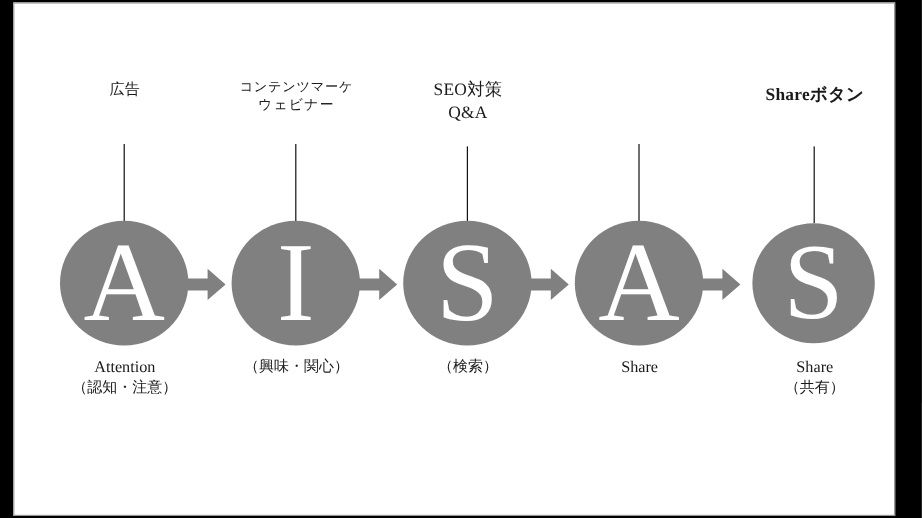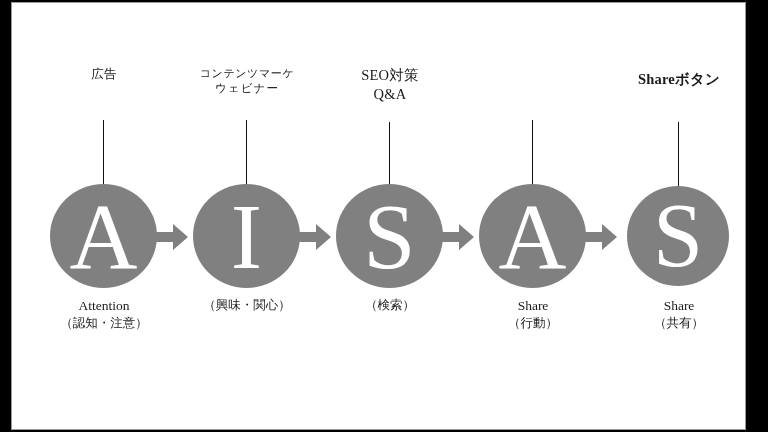--- a/index.html
+++ b/index.html
@@ -172,21 +172,20 @@
       </svg>
     </div>
 
     <div class="node" style="left:446px;">
       <div class="connector" style="left:74px; top:117px; height:66px;"></div>
       <div class="circle" style="left:21px; top:181px; width:107px; height:104px;">
         <span class="circle-letter" style="font-size:94px;">A</span>
       </div>
       <div class="bottom-label" style="top:294px;">
         <span class="b-en">Share</span>
-        <span class="b-jp">（行動）</span>
       </div>
     </div>
 
     <div class="arrow" style="left:572px; top:219px;">
       <svg width="34" height="30" viewBox="0 0 34 30">
         <polygon points="0,10 18,10 18,2 33,15 18,28 18,20 0,20" fill="#808080"></polygon>
       </svg>
     </div>
 
     <div class="node" style="left:592px;">

